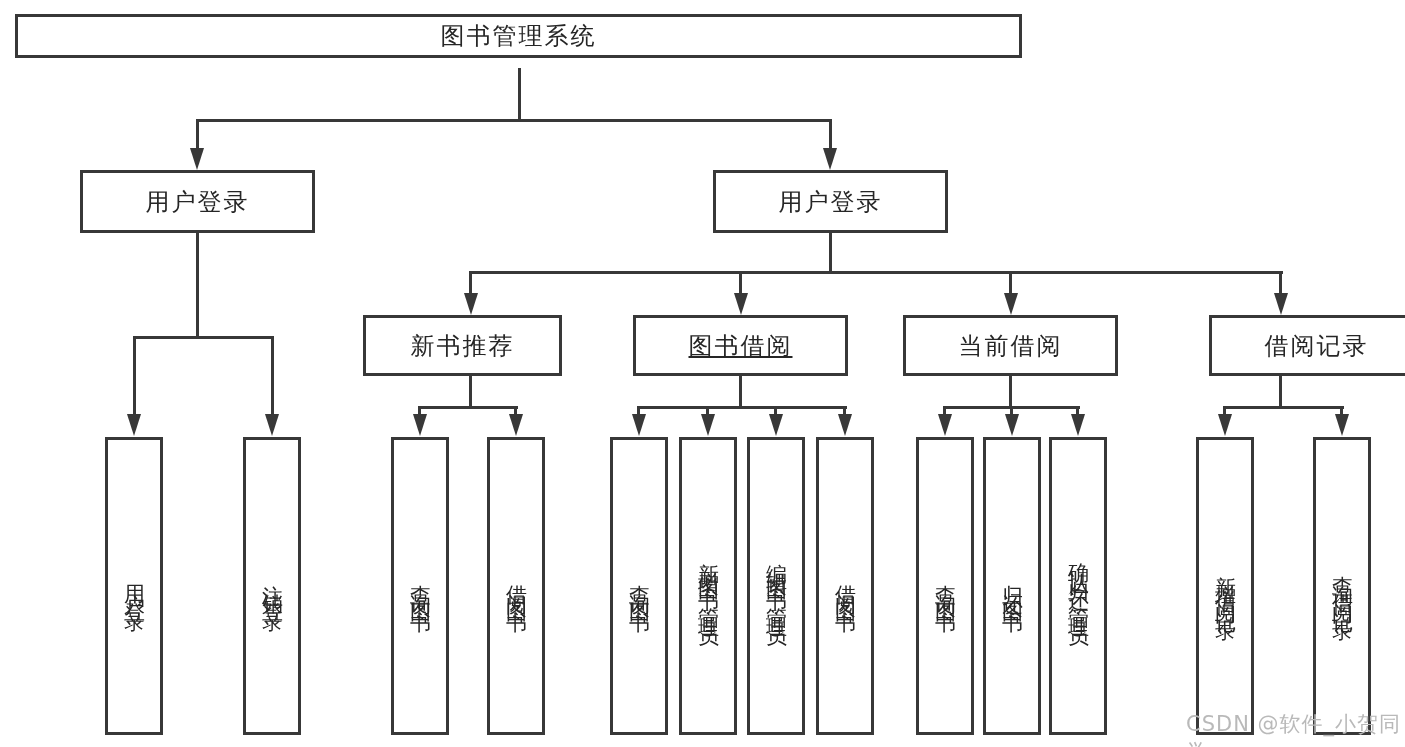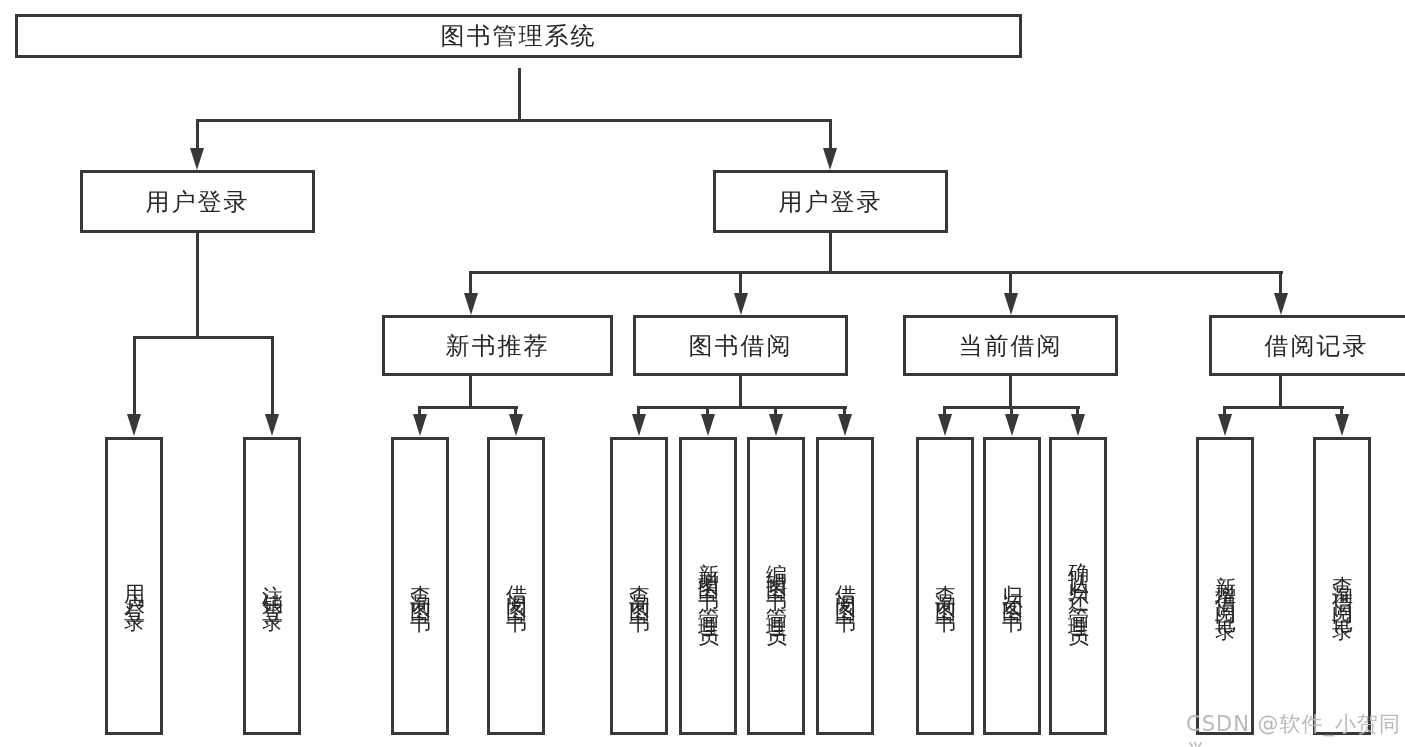--- a/index.html
+++ b/index.html
@@ -86,22 +86,22 @@
   <div class="hline" style="left:469px;top:271px;width:814px;"></div>
   <div class="vline" style="left:469px;top:273px;height:21px;"></div>
   <div class="vline" style="left:739px;top:273px;height:21px;"></div>
   <div class="vline" style="left:1009px;top:273px;height:21px;"></div>
   <div class="vline" style="left:1279px;top:273px;height:21px;"></div>
   <div class="arrow" style="left:464px;top:293px;"></div>
   <div class="arrow" style="left:734px;top:293px;"></div>
   <div class="arrow" style="left:1004px;top:293px;"></div>
   <div class="arrow" style="left:1274px;top:293px;"></div>
 
-  <div class="box" style="left:382px;top:315px;width:231px;height:61px;">新书推荐</div>
-  <div class="box" style="left:633px;top:315px;width:215px;height:61px;">图书借阅</div>
+  <div class="box" style="left:363px;top:315px;width:199px;height:61px;">新书推荐</div>
+  <div class="box" style="left:633px;top:315px;width:215px;height:61px;text-decoration:underline;">图书借阅</div>
   <div class="box" style="left:903px;top:315px;width:215px;height:61px;">当前借阅</div>
   <div class="box" style="left:1173px;top:315px;width:215px;height:61px;margin-left:36px;">借阅记录</div>
 
   <div class="vline" style="left:469px;top:376px;height:32px;"></div>
   <div class="hline" style="left:418px;top:406px;width:100px;"></div>
   <div class="vline" style="left:418px;top:408px;height:8px;"></div>
   <div class="vline" style="left:514px;top:408px;height:8px;"></div>
   <div class="arrow" style="left:413px;top:414px;"></div>
   <div class="arrow" style="left:509px;top:414px;"></div>
 

